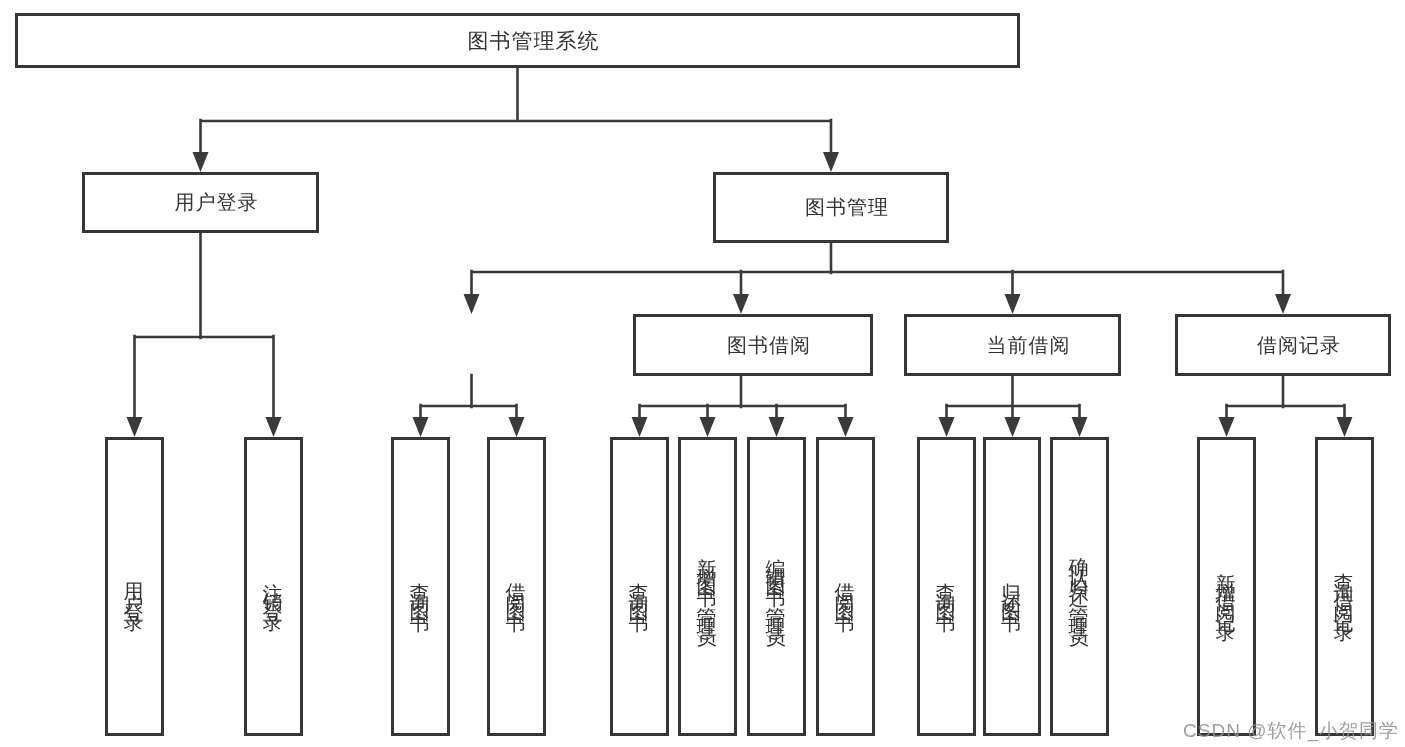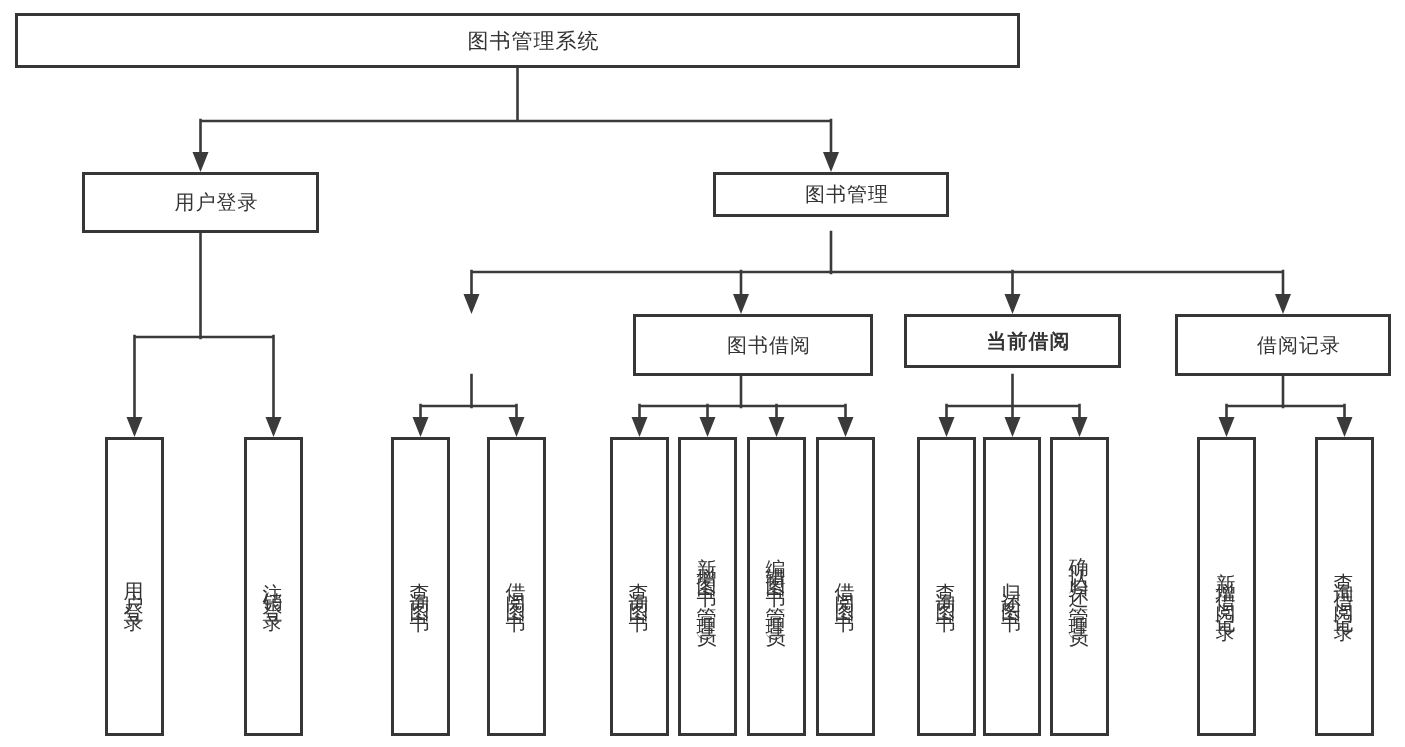--- a/index.html
+++ b/index.html
@@ -119,38 +119,39 @@
                M1004.5 417 L1020.5 417 L1012.5 437 Z
                M1071.5 417 L1087.5 417 L1079.5 437 Z
                M1218.5 417 L1234.5 417 L1226.5 437 Z
                M1336.5 417 L1352.5 417 L1344.5 437 Z"></path>
     </g>
   </svg>
 
   <div class="node root" style="left:15px;top:13px;width:1005px;height:55px;">图书管理系统</div>
 
   <div class="node" style="left:82px;top:172px;width:237px;height:61px;">用户登录</div>
-  <div class="node" style="left:713px;top:172px;width:236px;height:45px;">图书管理</div>
+  <div class="node" style="left:713px;top:172px;width:236px;height:71px;">图书管理</div>
 
   <div class="node" style="left:633px;top:314px;width:240px;height:62px;">图书借阅</div>
-  <div class="node" style="left:904px;top:314px;width:217px;height:54px;font-weight:bold;">当前借阅</div>
+  <div class="node" style="left:904px;top:314px;width:217px;height:62px;">当前借阅</div>
   <div class="node" style="left:1175px;top:314px;width:216px;height:62px;">借阅记录</div>
 
   <div class="vnode" style="left:105px;">用户登录</div>
   <div class="vnode" style="left:244px;">注销登录</div>
 
   <div class="vnode" style="left:391px;">查询图书</div>
   <div class="vnode" style="left:487px;">借阅图书</div>
 
   <div class="vnode" style="left:610px;">查询图书</div>
   <div class="vnode" style="left:678px;">新增图书（管理员）</div>
   <div class="vnode" style="left:747px;">编辑图书（管理员）</div>
   <div class="vnode" style="left:816px;">借阅图书</div>
 
   <div class="vnode" style="left:917px;">查询图书</div>
   <div class="vnode" style="left:983px;width:58px;">归还图书</div>
   <div class="vnode" style="left:1050px;">确认归还（管理员）</div>
 
   <div class="vnode" style="left:1197px;">新增借阅记录</div>
   <div class="vnode" style="left:1315px;">查询借阅记录</div>
 
+  <div class="watermark">CSDN @软件_小贺同学</div>
 
 </div>
 
 </body></html>

